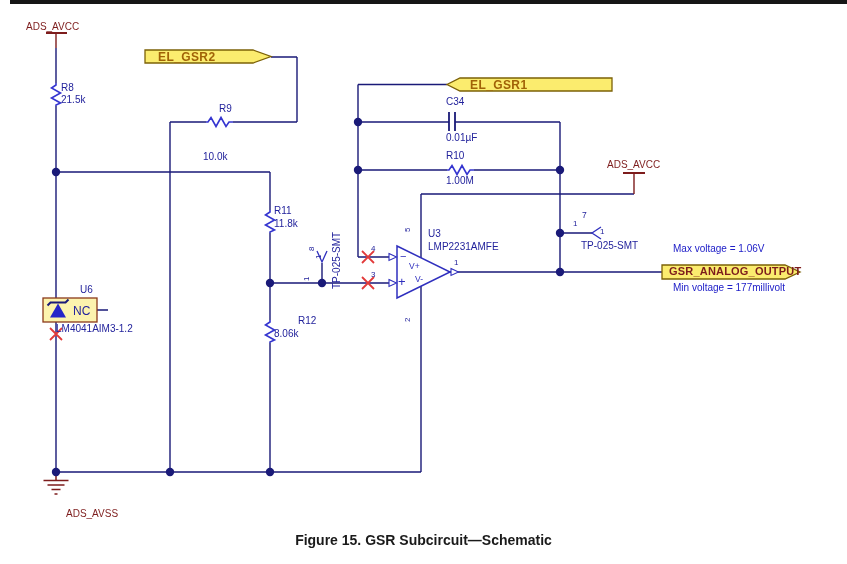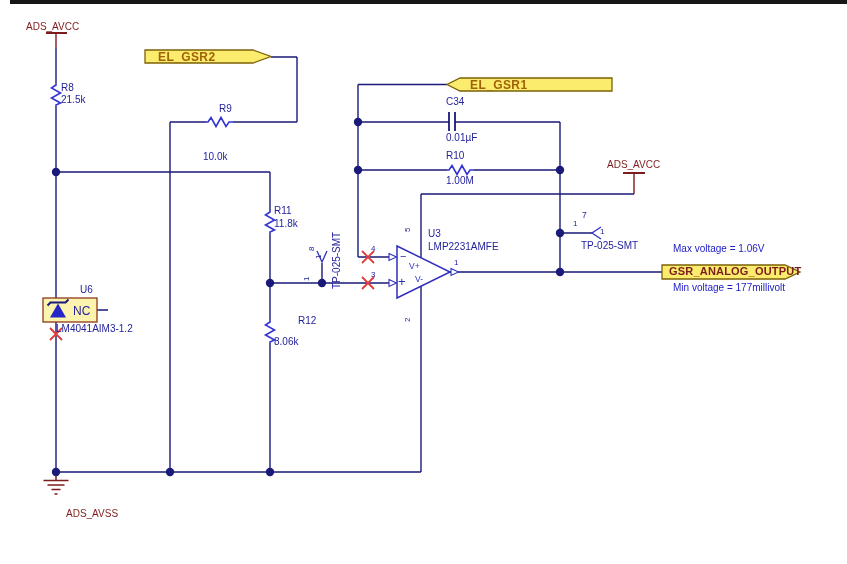--- a/index.html
+++ b/index.html
@@ -113,21 +113,21 @@
   <span class="t" style="left:446px;top:133px;">0.01µF</span>
 
   <span class="t" style="left:446px;top:151px;">R10</span>
   <span class="t" style="left:446px;top:176px;">1.00M</span>
 
   <span class="t maroon" style="left:607px;top:160px;">ADS_AVCC</span>
 
   <span class="t" style="left:274px;top:206px;">R11</span>
   <span class="t" style="left:274px;top:219px;">11.8k</span>
   <span class="t" style="left:274px;top:316px;margin-left:24px;">R12</span>
-  <span class="t" style="left:274px;top:337px;text-align:right;">8.06k</span>
+  <span class="t" style="left:274px;top:329px;text-align:right;">8.06k</span>
 
   <span class="t" style="left:428px;top:229px;">U3</span>
   <span class="t" style="left:428px;top:242px;">LMP2231AMFE</span>
   <span class="t pin" style="left:371px;top:245px;">4</span>
   <span class="t pin" style="left:371px;top:271px;">3</span>
   <span class="t pin" style="left:454px;top:259px;">1</span>
   <span class="t pin rot" style="left:404px;top:232px;">5</span>
   <span class="t pin rot" style="left:404px;top:322px;">2</span>
   <span class="t comp" style="left:400px;top:251px;font-size:11px;">−</span>
   <span class="t comp" style="left:398px;top:275px;font-size:13px;">+</span>
@@ -147,13 +147,14 @@
   <span class="t pin9" style="left:582px;top:211px;">7</span>
   <span class="t pin" style="left:600px;top:228px;">1</span>
   <span class="t" style="left:581px;top:241px;">TP-025-SMT</span>
 
   <span class="t blue" style="left:673px;top:244px;">Max voltage = 1.06V</span>
   <span class="t outtag" style="left:669px;top:266px;">GSR_ANALOG_OUTPUT</span>
   <span class="t blue" style="left:673px;top:283px;">Min voltage = 177millivolt</span>
 
   <span class="t maroon" style="left:26px;top:509px;margin-left:40px;">ADS_AVSS</span>
 
+  <div class="caption">Figure 15. GSR Subcircuit—Schematic</div>
 </div>
 
 </body></html>

